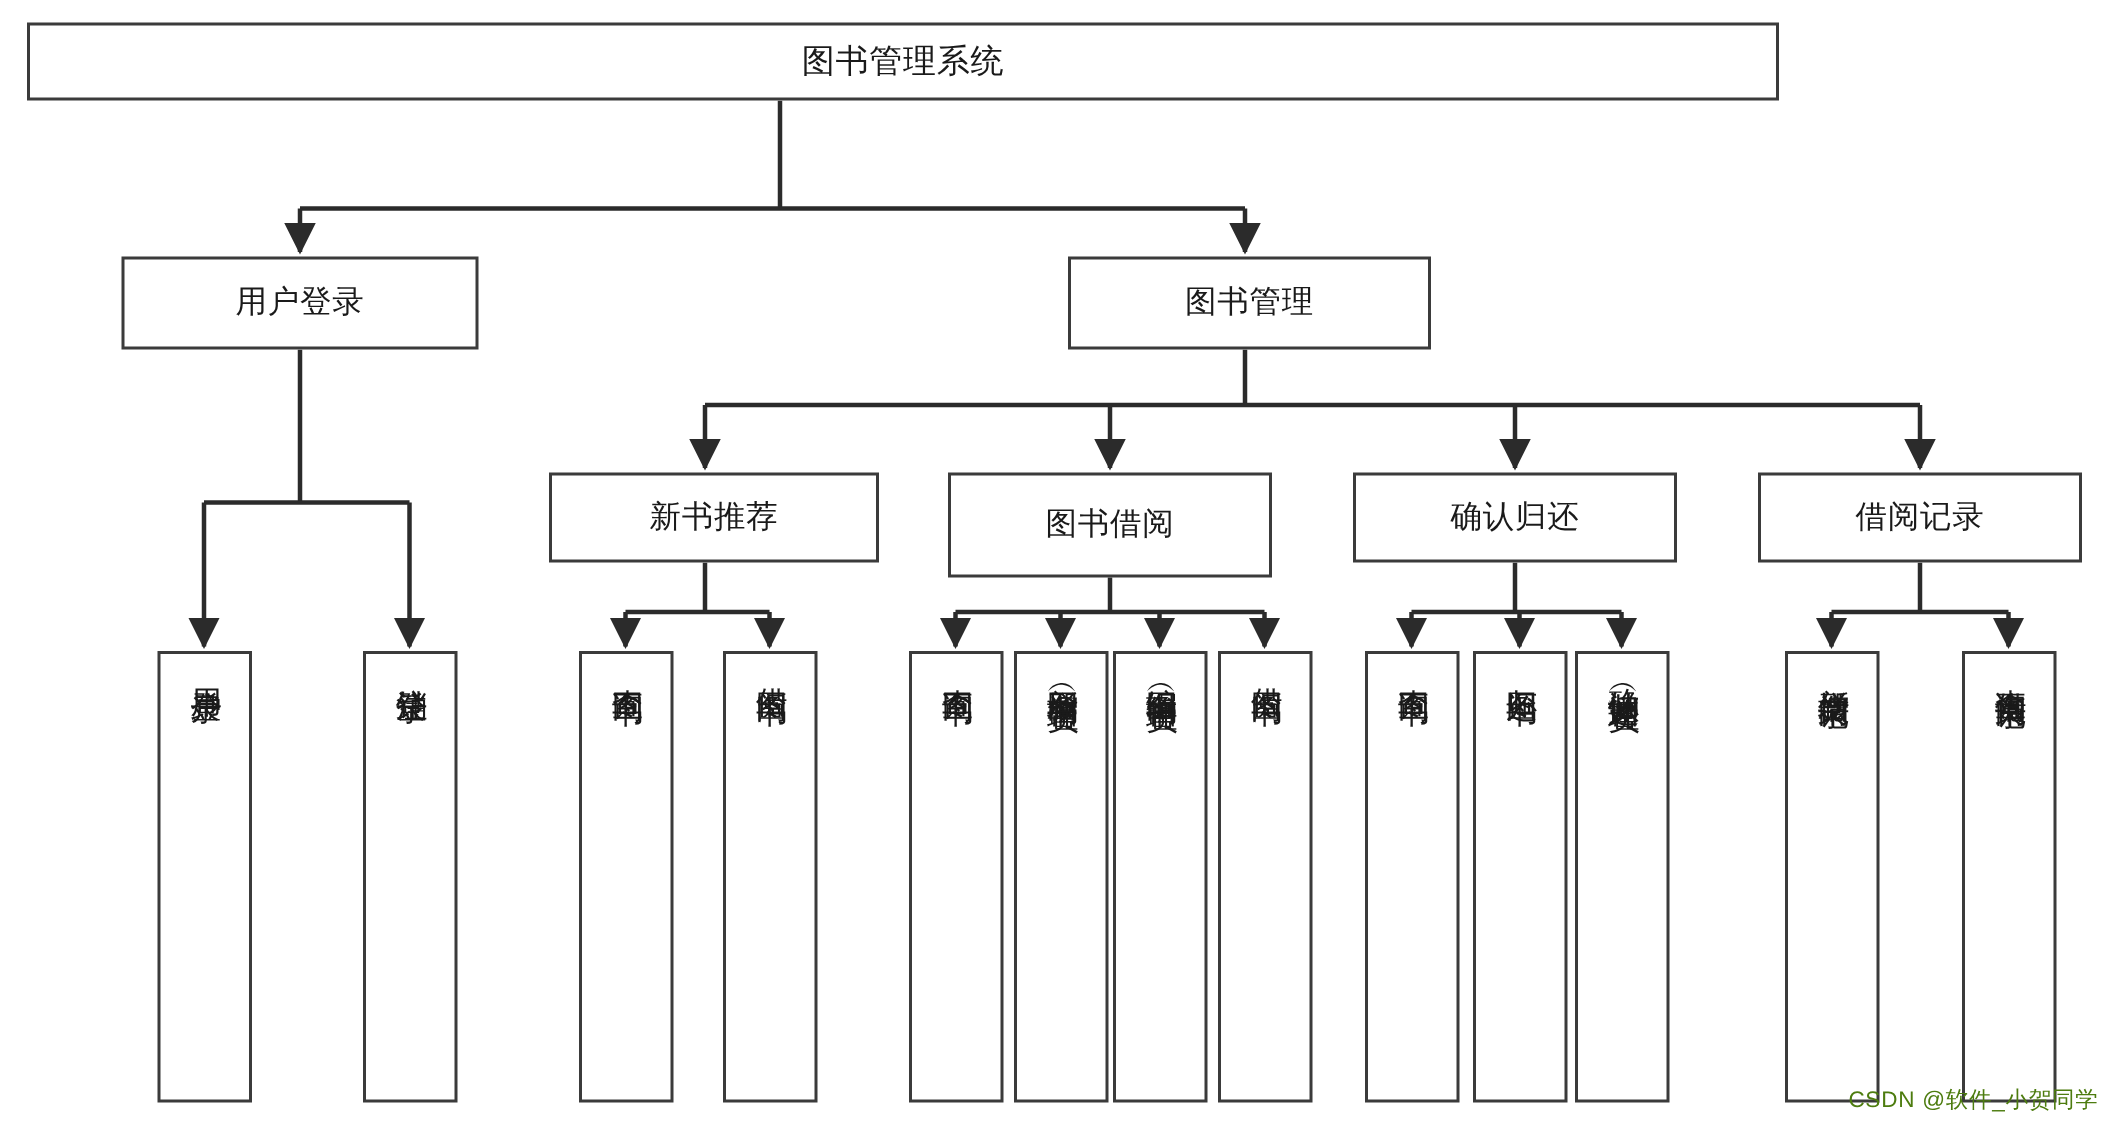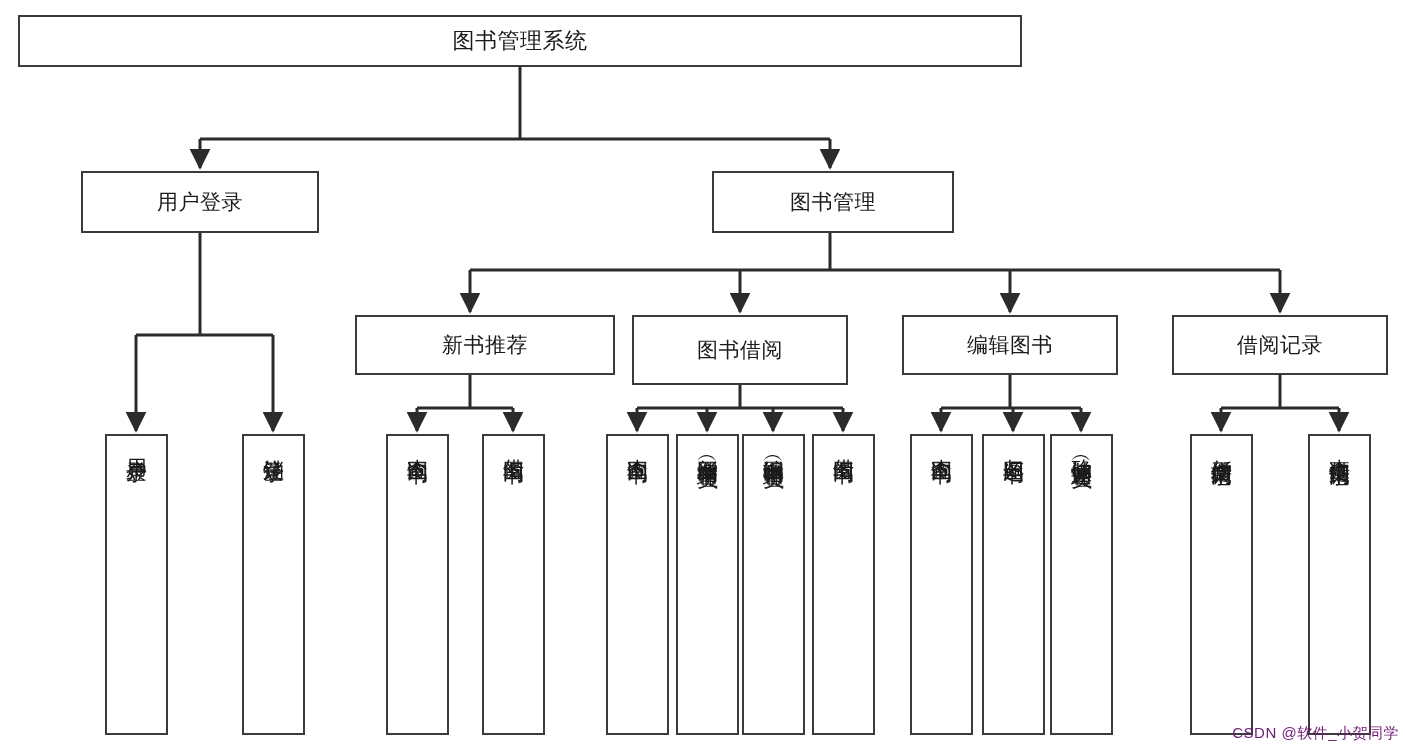--- a/index.html
+++ b/index.html
@@ -59,21 +59,21 @@
     font-size: 21px;
     line-height: 1.15;
     letter-spacing: 1.5px;
     white-space: nowrap;
   }
   #watermark {
     position: absolute;
     right: 6px;
     bottom: 4px;
     font-size: 15px;
-    color: #701a75;
+    color: #4d7c0f;
     letter-spacing: 0.5px;
     white-space: nowrap;
   }
 </style>
 </head>
 <body>
 
 <div id="canvas">
 
   <svg id="edges" viewBox="0 0 1405 747" xmlns="http://www.w3.org/2000/svg">
@@ -119,39 +119,39 @@
       <path d="M 1013 408 L 1013 431" marker-end="url(#arrow)"></path>
       <path d="M 1081 408 L 1081 431" marker-end="url(#arrow)"></path>
 
       <path d="M 1280 375 L 1280 408"></path>
       <path d="M 1221 408 L 1339 408"></path>
       <path d="M 1221 408 L 1221 431" marker-end="url(#arrow)"></path>
       <path d="M 1339 408 L 1339 431" marker-end="url(#arrow)"></path>
     </g>
   </svg>
 
-  <div class="node root horiz" style="left:18px; top:15px; width:1004px; height:52px;">
+  <div class="node root horiz" style="left:18px; top:15px; width:1168px; height:52px;">
     <span class="label">图书管理系统</span>
   </div>
 
   <div class="node horiz" style="left:81px; top:171px; width:238px; height:62px;">
     <span class="label">用户登录</span>
   </div>
   <div class="node horiz" style="left:712px; top:171px; width:242px; height:62px;">
     <span class="label">图书管理</span>
   </div>
 
-  <div class="node horiz" style="left:355px; top:315px; width:260px; height:60px;">
+  <div class="node horiz" style="left:366px; top:315px; width:220px; height:60px;">
     <span class="label">新书推荐</span>
   </div>
   <div class="node horiz" style="left:632px; top:315px; width:216px; height:70px;">
     <span class="label">图书借阅</span>
   </div>
   <div class="node horiz" style="left:902px; top:315px; width:216px; height:60px;">
-    <span class="label">编辑图书</span>
+    <span class="label">确认归还</span>
   </div>
   <div class="node horiz" style="left:1172px; top:315px; width:216px; height:60px;">
     <span class="label">借阅记录</span>
   </div>
 
   <div class="node vert" style="left:105px; top:434px; width:63px; height:301px;">
     <span class="label">用户登录</span>
   </div>
   <div class="node vert" style="left:242px; top:434px; width:63px; height:301px;">
     <span class="label">注销登录</span>

